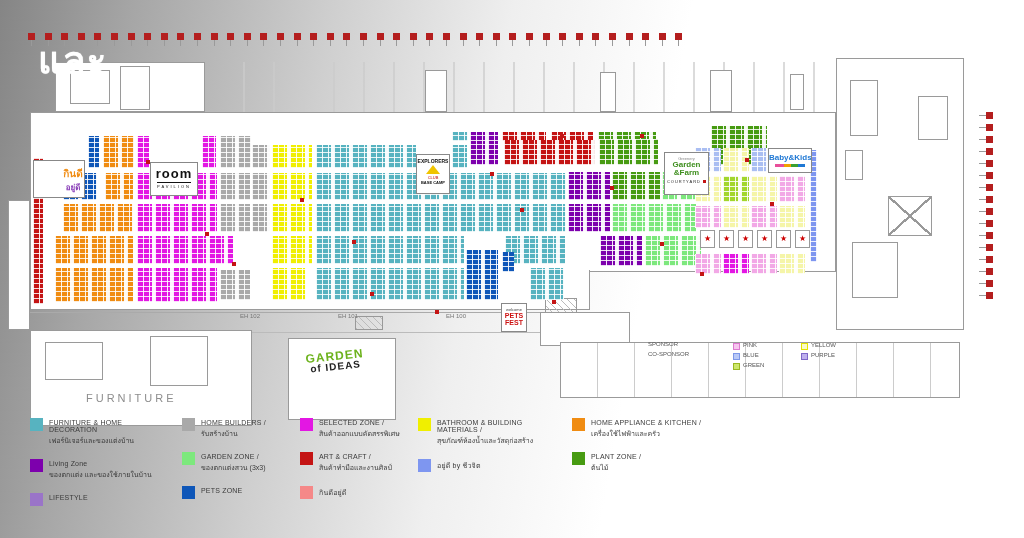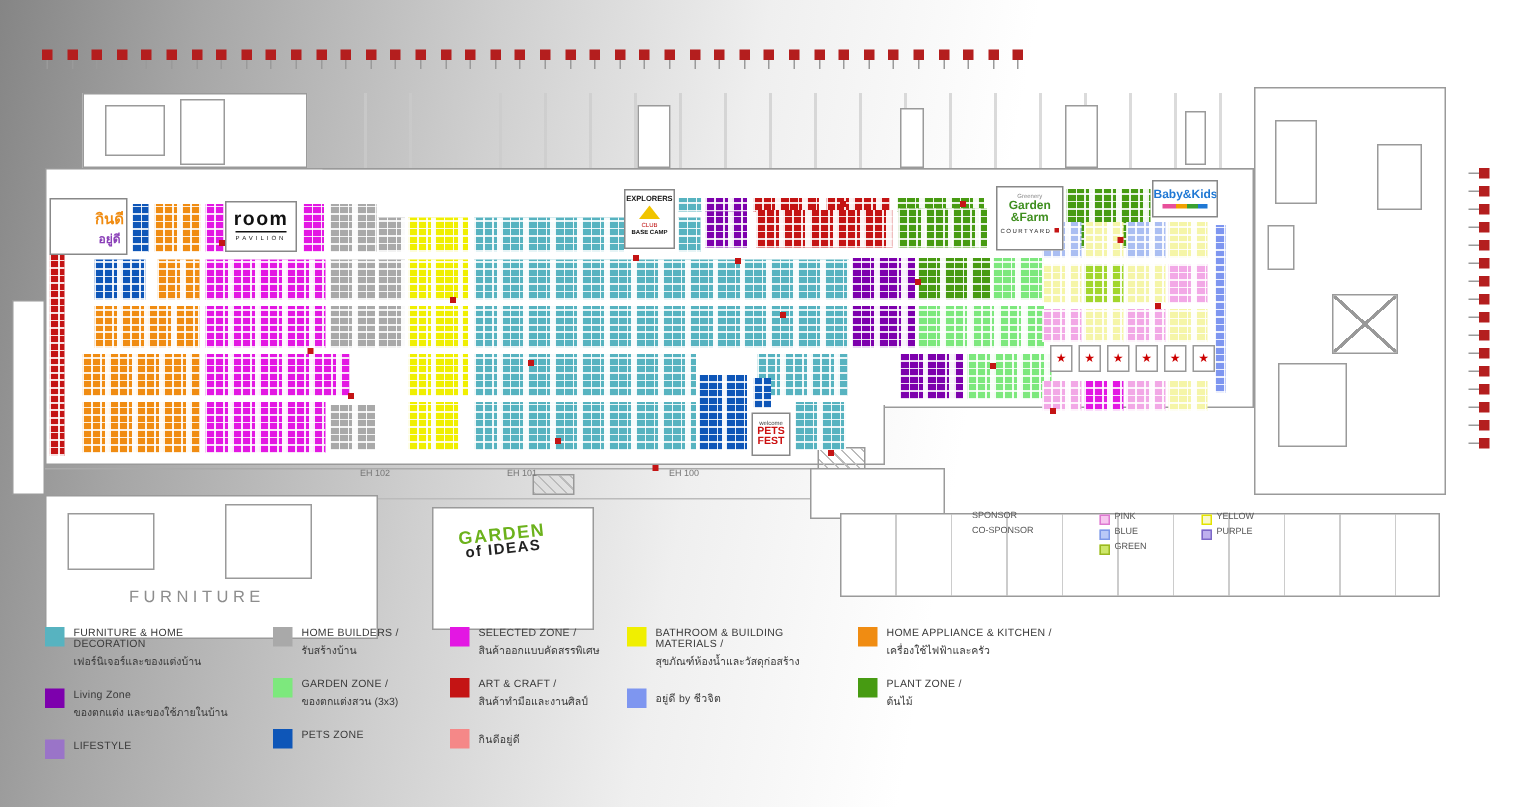--- a/index.html
+++ b/index.html
@@ -14,21 +14,21 @@
          background:repeating-linear-gradient(45deg,#bbb 0 1px,transparent 1px 5px);}
   .booth{position:absolute;box-sizing:border-box;}
   .rmark{position:absolute;width:7px;height:7px;background:#b41e1e;}
   .rmark:after{content:"";position:absolute;left:3px;top:7px;width:1px;height:6px;background:#9a9a9a;}
   .rmark-r{position:absolute;width:7px;height:7px;background:#b41e1e;}
   .rmark-r:after{content:"";position:absolute;top:3px;right:7px;width:7px;height:1px;background:#9a9a9a;}
   .rdot{position:absolute;width:4px;height:4px;background:#c41414;}
   .sbox{position:absolute;width:15px;height:18px;background:#fff;border:1px solid #999;
         box-sizing:border-box;color:#cc0000;font-size:8px;line-height:16px;text-align:center;}
   .logo-box{position:absolute;background:#fff;border:1px solid #888;box-sizing:border-box;
-            text-align:center;overflow:hidden;}
+            text-align:center;overflow:hidden;margin-top:28px;}
   .thai-logo{position:absolute;left:38px;top:44px;color:#fff;font-weight:bold;
              font-size:37px;line-height:.92;letter-spacing:1px;
              text-shadow:0 0 1px rgba(255,255,255,.6);}
   .fahrenheit{position:absolute;left:86px;top:392px;color:#8d8d8d;font-size:11px;letter-spacing:3px;}
   .gi-logo{position:absolute;left:306px;top:350px;transform:rotate(-6deg);text-align:center;line-height:1;}
   .gi-logo .g1{font-size:12px;font-weight:bold;color:#6cb21c;letter-spacing:1px;}
   .gi-logo .g2{font-size:10px;font-weight:bold;color:#222;letter-spacing:1px;}
   .ent-label{position:absolute;font-size:6px;color:#777;}
   .sp-legend{position:absolute;font-size:6px;color:#555;}
   .sp-sw{position:absolute;width:7px;height:7px;box-sizing:border-box;border:1px solid #999;}
@@ -279,20 +279,21 @@
     <div class="b1">Baby&amp;Kids</div>
     <div class="bar"></div>
   </div>
   <div class="logo-box pets" style="left:501px;top:275px;width:26px;height:29px;">
     <div class="p0">welcome</div>
     <div class="p1">PETS</div>
     <div class="p1">FEST</div>
   </div>
 
   <div class="thai-logo">
+    <div>และ</div>
   </div>
 
   <div class="fahrenheit">FURNITURE</div>
   <div class="gi-logo">
     <div class="g1">GARDEN</div>
     <div class="g2">of IDEAS</div>
   </div>
 
   <div class="sp-legend" style="left:648px;top:341px;">SPONSOR</div>
   <div class="sp-legend" style="left:648px;top:351px;">CO-SPONSOR</div>

